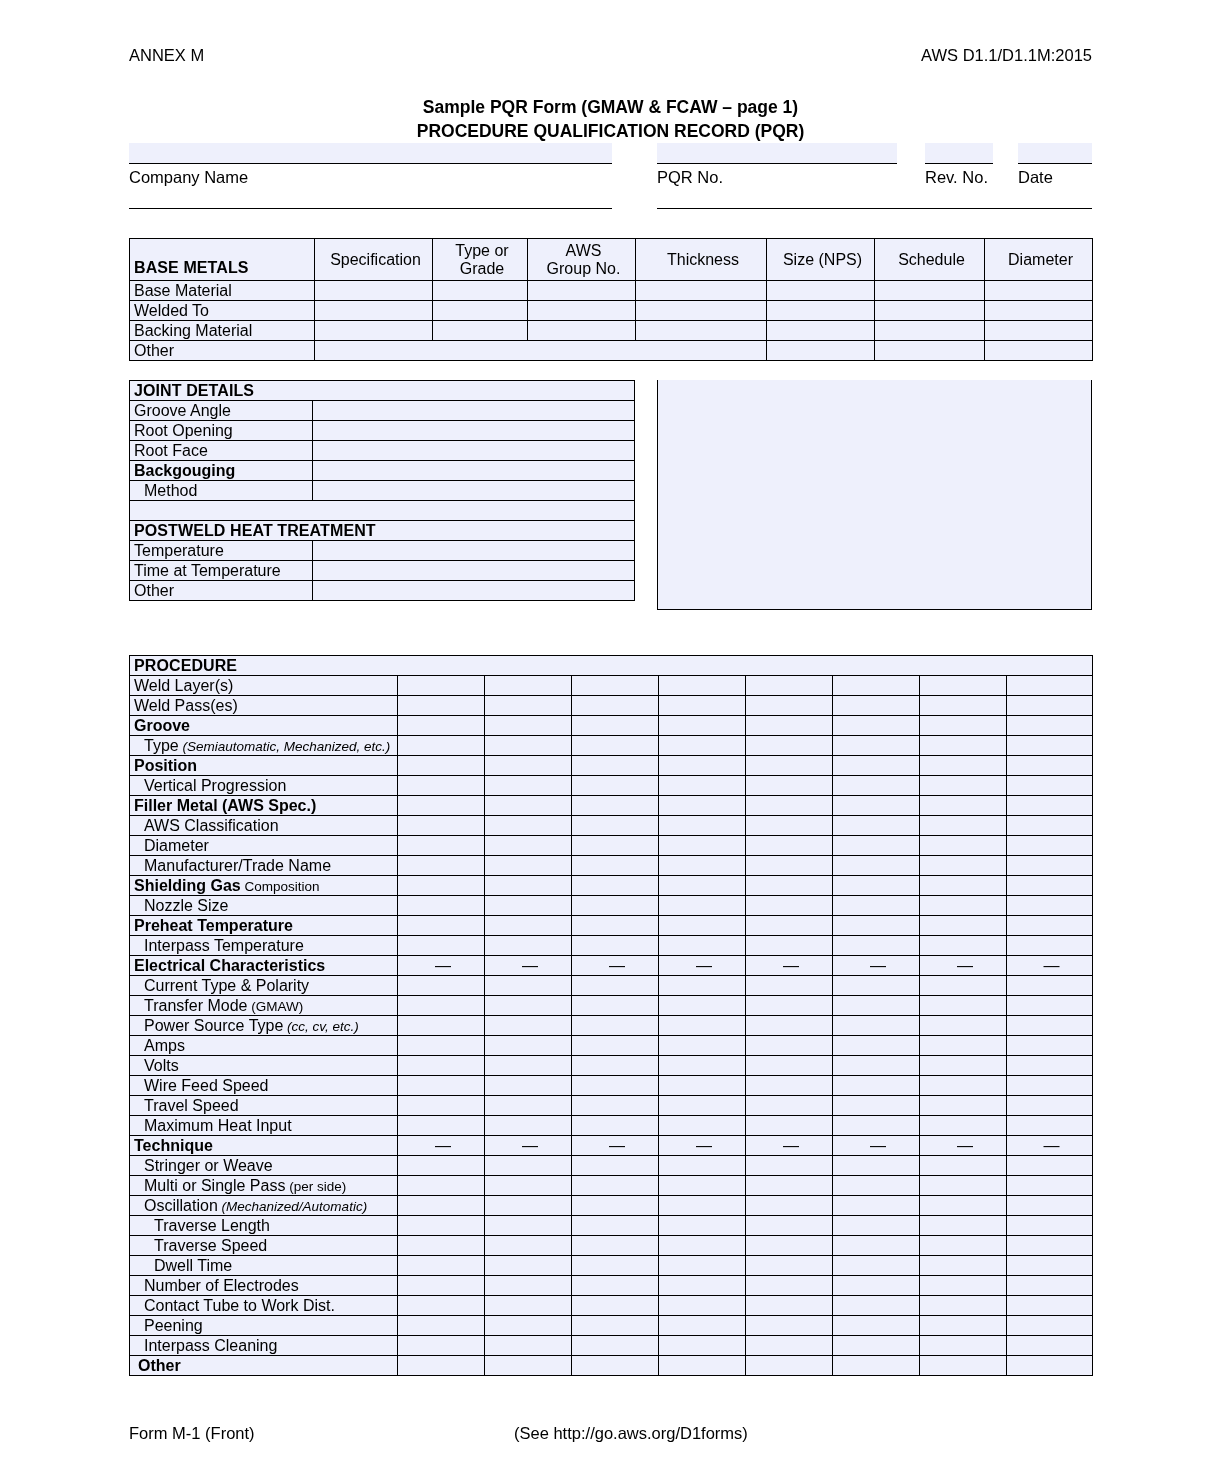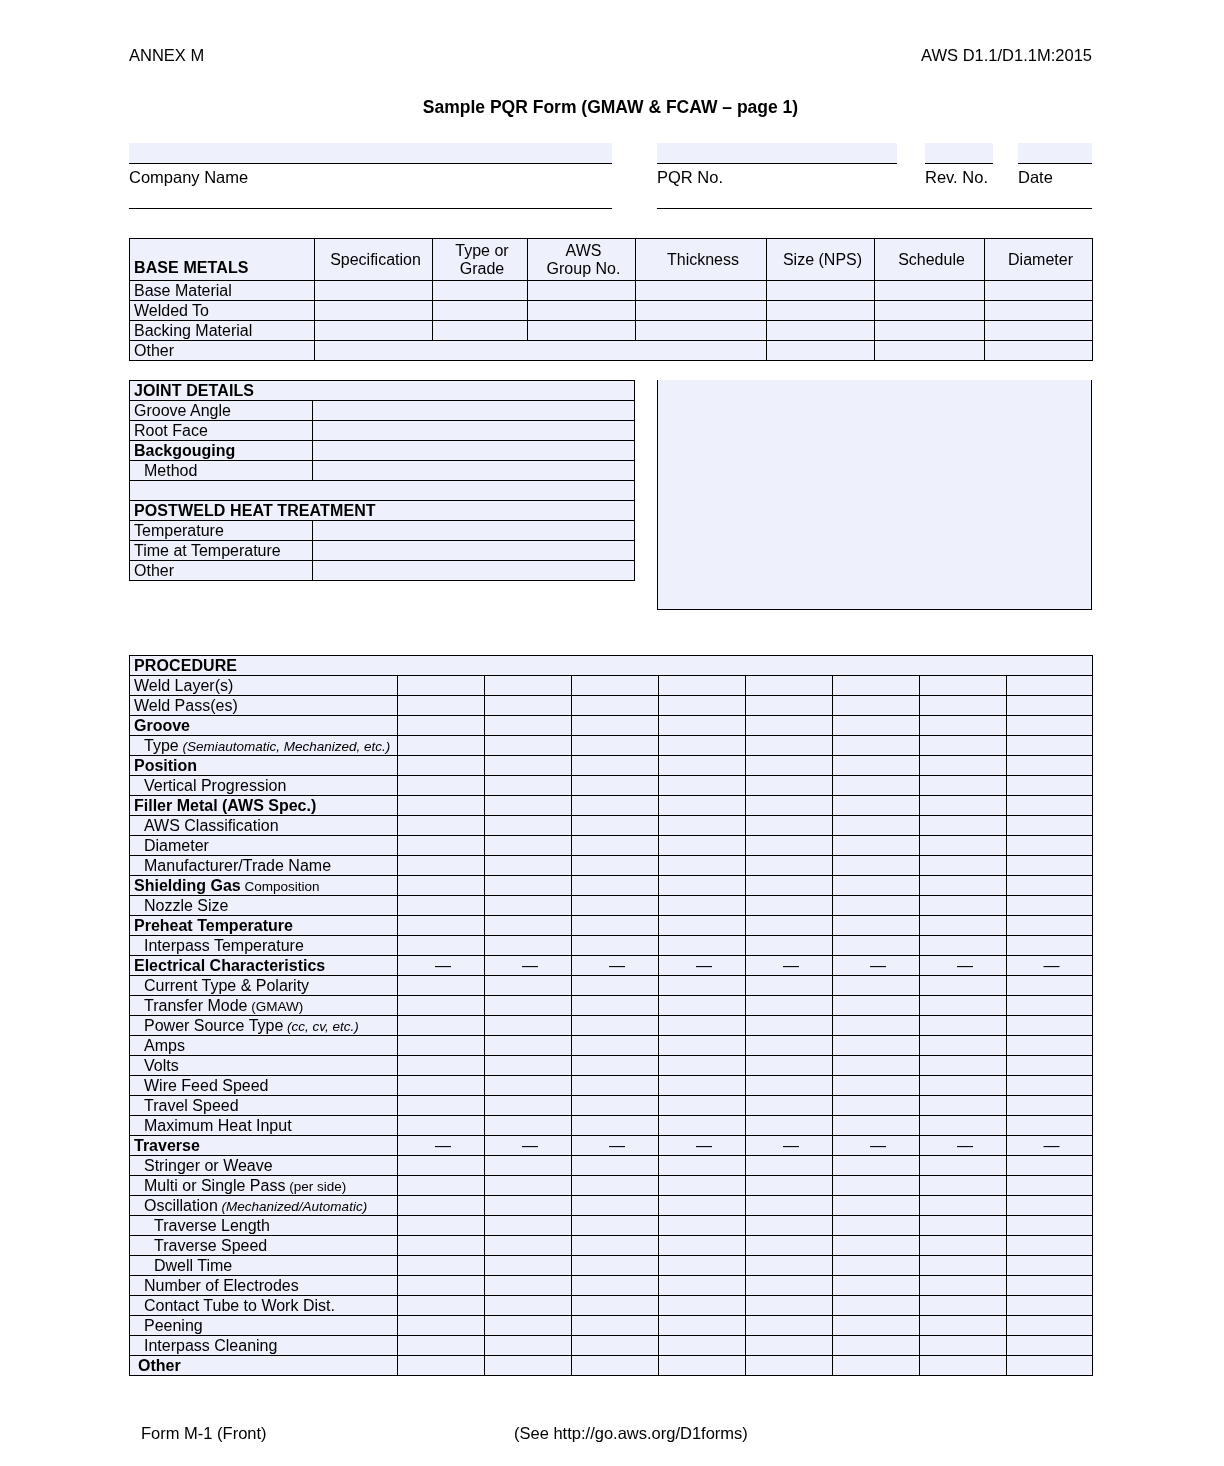--- a/index.html
+++ b/index.html
@@ -156,35 +156,36 @@
   .procedure { position: absolute; left: 129px; top: 655px; }
 
   
   .footer {
     position: absolute;
     left: 129px;
     top: 1424px;
     width: 963px;
     font-size: 16.5px;
   }
-  .footer .left { position: absolute; left: 12px; top: 0; }
+  .footer .left { position: absolute; left: 0; top: 0; }
   .footer .mid  { position: absolute; left: 385px; top: 0; }
 </style>
 </head>
 <body>
 
 <div class="page">
 
   <div class="topbar">
     <span>ANNEX M</span>
     <span>AWS D1.1/D1.1M:2015</span>
   </div>
 
   <div class="titles">
     <div>Sample PQR Form (GMAW &amp; FCAW – page 1)</div>
+    <div>PROCEDURE QUALIFICATION RECORD (PQR)</div>
   </div>
 
   <div class="idblock">
     <div class="idrow">
       <div class="idfield f-company">
         <div class="idbox"></div>
         <div class="idlabel">Company Name</div>
       </div>
       <div class="f-gap1"></div>
       <div class="idfield f-pqr">
@@ -278,20 +279,24 @@
         </colgroup>
       <tbody>
         <tr>
           <td class="band" colspan="2">JOINT DETAILS</td>
         </tr>
         <tr>
           <td class="lbl">Groove Angle</td>
           <td></td>
         </tr>
         <tr>
+          <td class="lbl">Root Opening</td>
+          <td></td>
+        </tr>
+        <tr>
           <td class="lbl">Root Face</td>
           <td></td>
         </tr>
         <tr>
           <td class="lbl b">Backgouging</td>
           <td></td>
         </tr>
         <tr>
           <td class="lbl ind1">Method</td>
           <td></td>
@@ -586,21 +591,21 @@
             <td></td>
             <td></td>
             <td></td>
             <td></td>
             <td></td>
             <td></td>
             <td></td>
             <td></td>
           </tr>
           <tr>
-            <td class="lbl"><span class="b">Traverse</span></td>
+            <td class="lbl"><span class="b">Technique</span></td>
             <td class="nofill dash">—</td>
             <td class="nofill dash">—</td>
             <td class="nofill dash">—</td>
             <td class="nofill dash">—</td>
             <td class="nofill dash">—</td>
             <td class="nofill dash">—</td>
             <td class="nofill dash">—</td>
             <td class="nofill dash">—</td>
           </tr>
           <tr>

